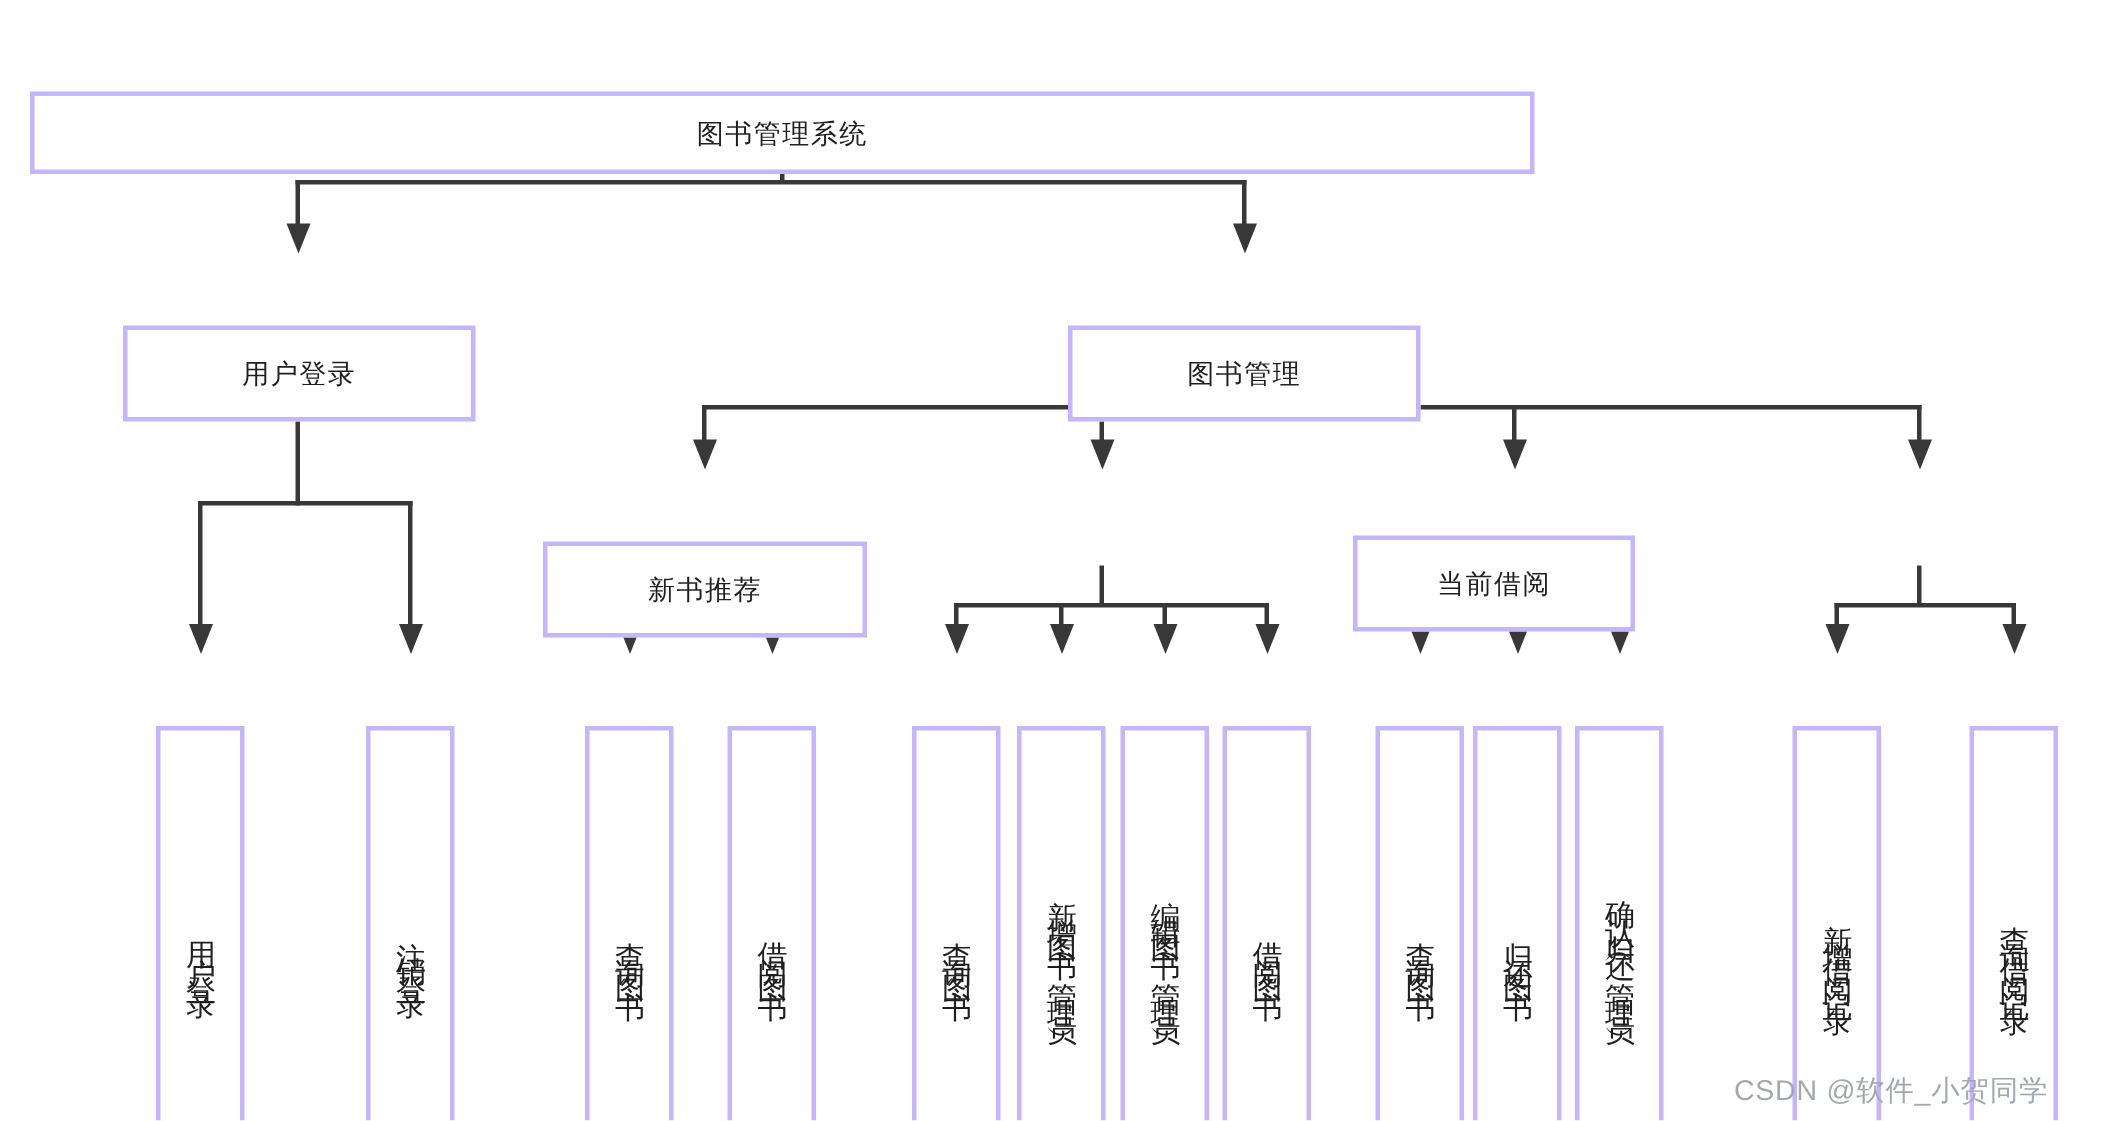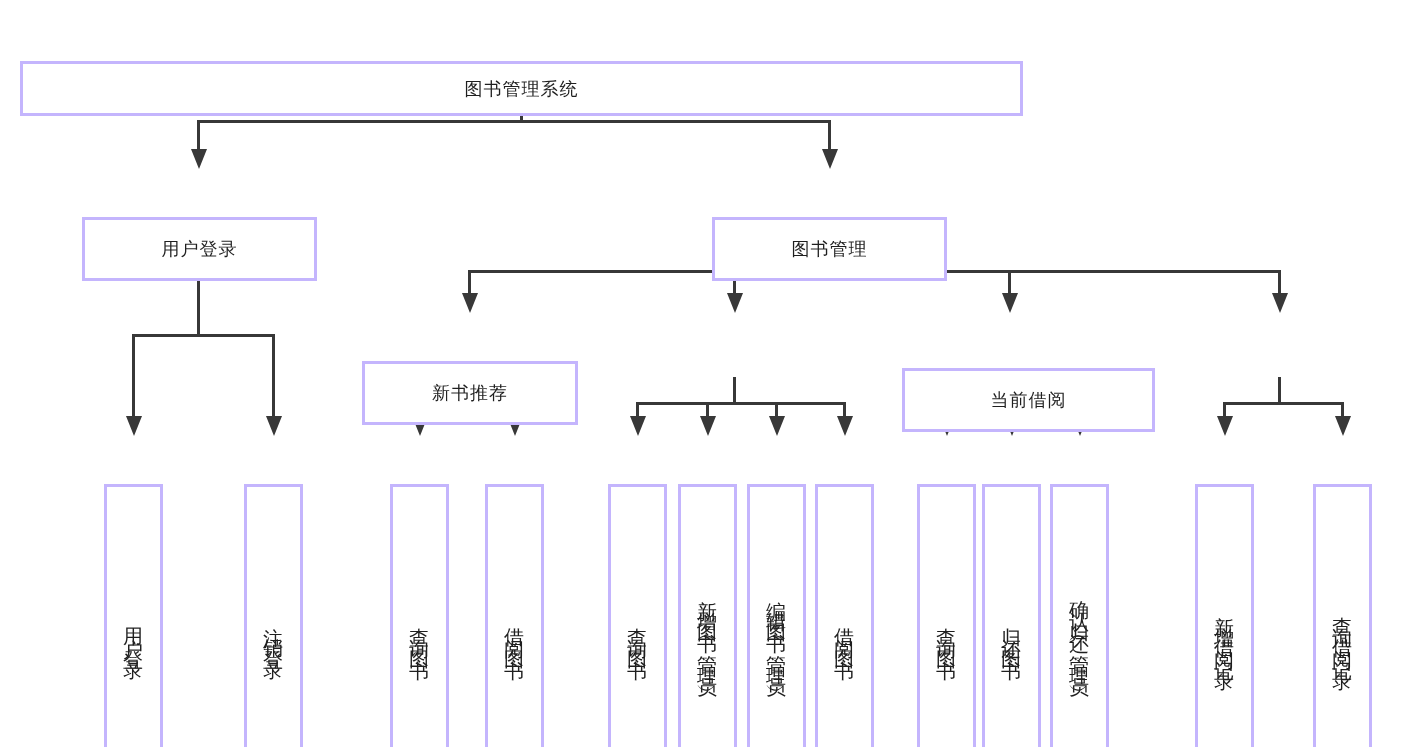--- a/index.html
+++ b/index.html
@@ -114,34 +114,35 @@
   <div class="arrow" style="left:1217px;top:416px;"></div>
   <div class="vline" style="left:1341px;top:402px;height:16px;"></div>
   <div class="arrow" style="left:1335px;top:416px;"></div>
 
   <div class="box" style="left:20px;top:13px;width:1003px;height:55px;">图书管理系统</div>
 
   <div class="box" style="left:82px;top:169px;width:235px;height:64px;">用户登录</div>
   <div class="box" style="left:712px;top:169px;width:235px;height:64px;">图书管理</div>
 
   <div class="box" style="left:362px;top:313px;width:216px;height:64px;">新书推荐</div>
-  <div class="box" style="left:902px;top:320px;width:253px;height:64px;">当前借阅</div>
+  <div class="box" style="left:902px;top:309px;width:188px;height:64px;">当前借阅</div>
 
   <div class="box leaf" style="left:104px;top:436px;width:59px;height:300px;">用户登录</div>
   <div class="box leaf" style="left:244px;top:436px;width:59px;height:300px;">注销登录</div>
 
   <div class="box leaf" style="left:390px;top:436px;width:59px;height:300px;">查询图书</div>
   <div class="box leaf" style="left:485px;top:436px;width:59px;height:300px;">借阅图书</div>
 
   <div class="box leaf" style="left:608px;top:436px;width:59px;height:300px;">查询图书</div>
   <div class="box leaf" style="left:678px;top:436px;width:59px;height:300px;">新增图书（管理员）</div>
   <div class="box leaf" style="left:747px;top:436px;width:59px;height:300px;">编辑图书（管理员）</div>
   <div class="box leaf" style="left:815px;top:436px;width:59px;height:300px;">借阅图书</div>
 
   <div class="box leaf" style="left:917px;top:436px;width:59px;height:300px;">查询图书</div>
   <div class="box leaf" style="left:982px;top:436px;width:59px;height:300px;">归还图书</div>
   <div class="box leaf" style="left:1050px;top:436px;width:59px;height:300px;">确认归还（管理员）</div>
 
   <div class="box leaf" style="left:1195px;top:436px;width:59px;height:300px;">新增借阅记录</div>
   <div class="box leaf" style="left:1313px;top:436px;width:59px;height:300px;">查询借阅记录</div>
 
+  <div class="watermark">CSDN @软件_小贺同学</div>
 
 </div>
 
 </body></html>

